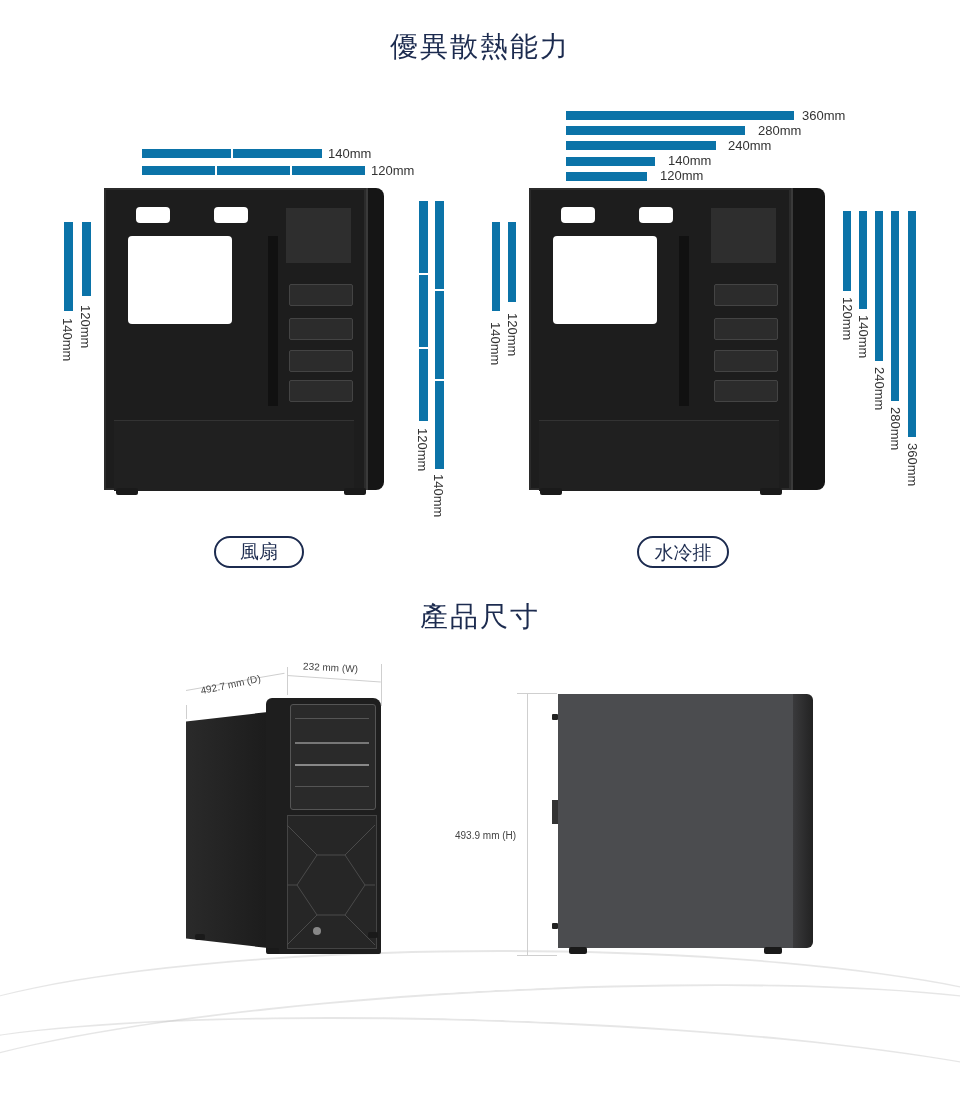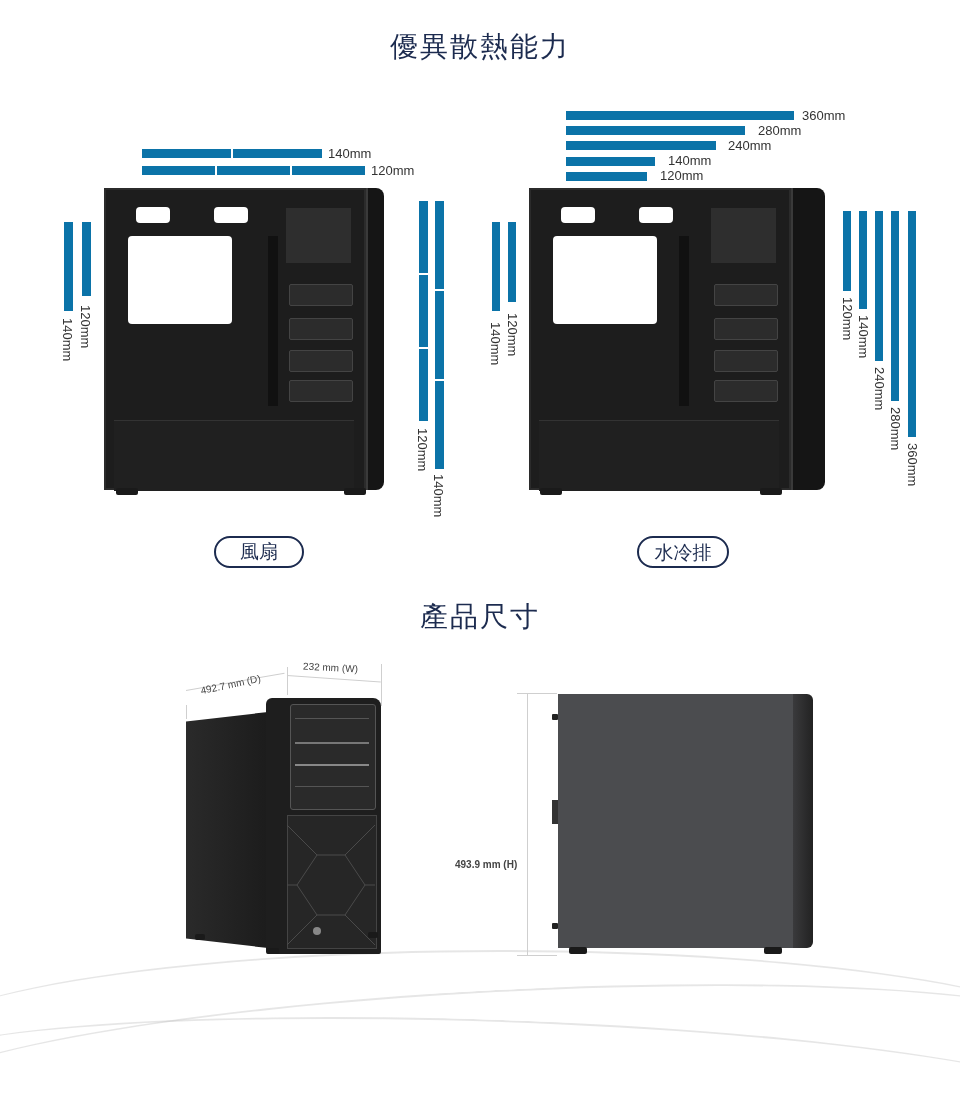--- a/index.html
+++ b/index.html
@@ -155,21 +155,21 @@
   </svg>
   <div class="foot" style="left:195px;top:934px;width:10px;height:6px;"></div>
   <div class="foot" style="left:267px;top:948px;width:12px;height:6px;"></div>
   <div class="foot" style="left:368px;top:932px;width:10px;height:6px;"></div>
 </div>
 
 <div>
   <div class="dimline" style="left:527px;top:693px;width:1px;height:262px;"></div>
   <div class="dimline" style="left:517px;top:693px;width:40px;height:1px;"></div>
   <div class="dimline" style="left:517px;top:955px;width:40px;height:1px;"></div>
-  <div class="dimtxt" style="left:455px;top:859px;font-weight:bold;">493.9 mm (H)</div>
+  <div class="dimtxt" style="left:455px;top:830px;">493.9 mm (H)</div>
   <div class="abs" style="left:558px;top:694px;width:235px;height:254px;background:#4b4c4f;"></div>
   <div class="abs" style="left:793px;top:694px;width:20px;height:254px;background:linear-gradient(90deg,#3a3a3c,#222);border-radius:0 6px 6px 0;"></div>
   <div class="abs" style="left:552px;top:714px;width:6px;height:6px;background:#222;border-radius:1px;"></div>
   <div class="abs" style="left:552px;top:800px;width:6px;height:24px;background:#333;"></div>
   <div class="abs" style="left:552px;top:923px;width:6px;height:6px;background:#222;border-radius:1px;"></div>
   <div class="foot" style="left:569px;top:947px;width:18px;height:7px;"></div>
   <div class="foot" style="left:764px;top:947px;width:18px;height:7px;"></div>
 </div>
 
 </body></html>

